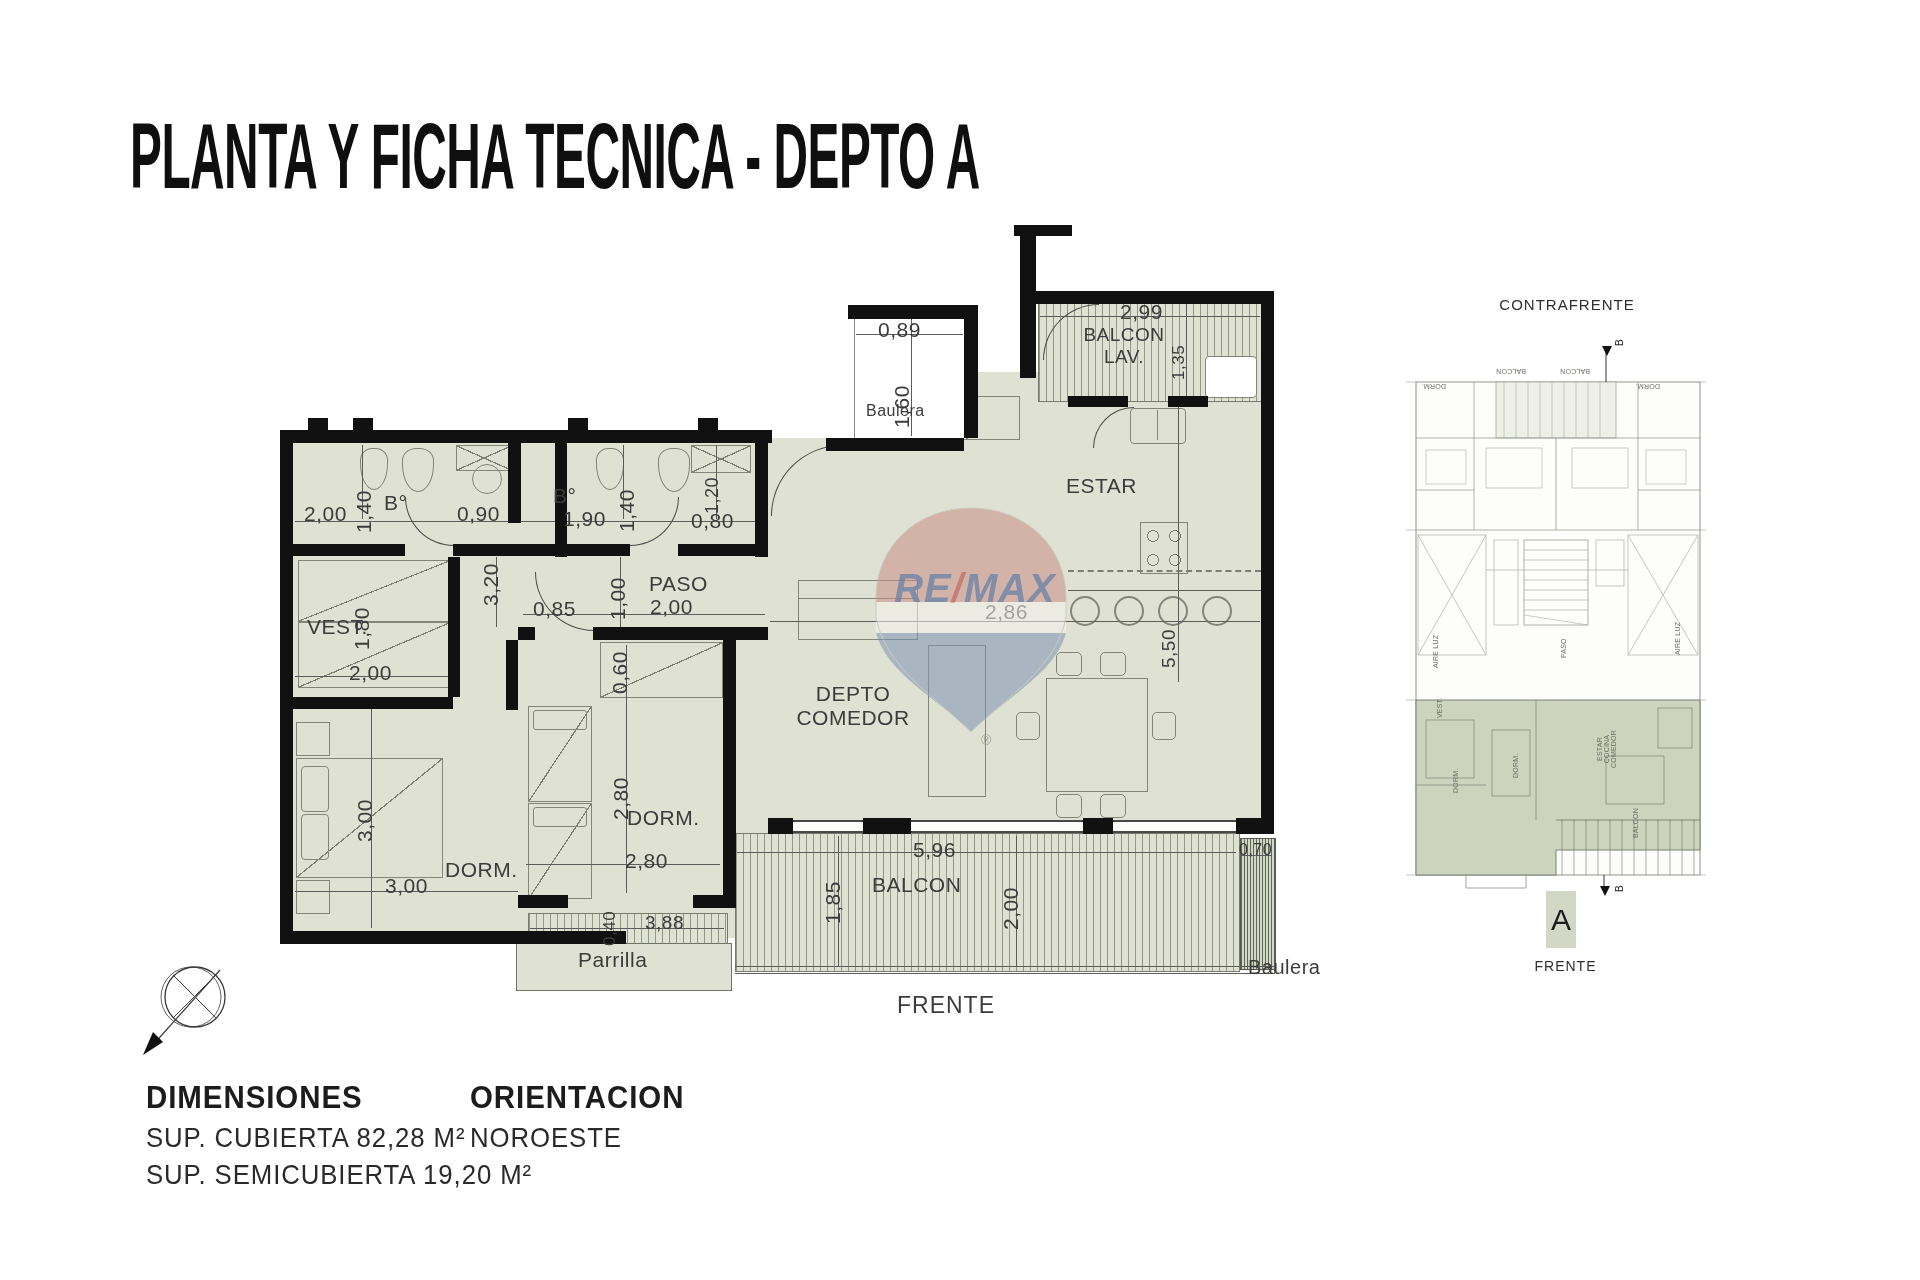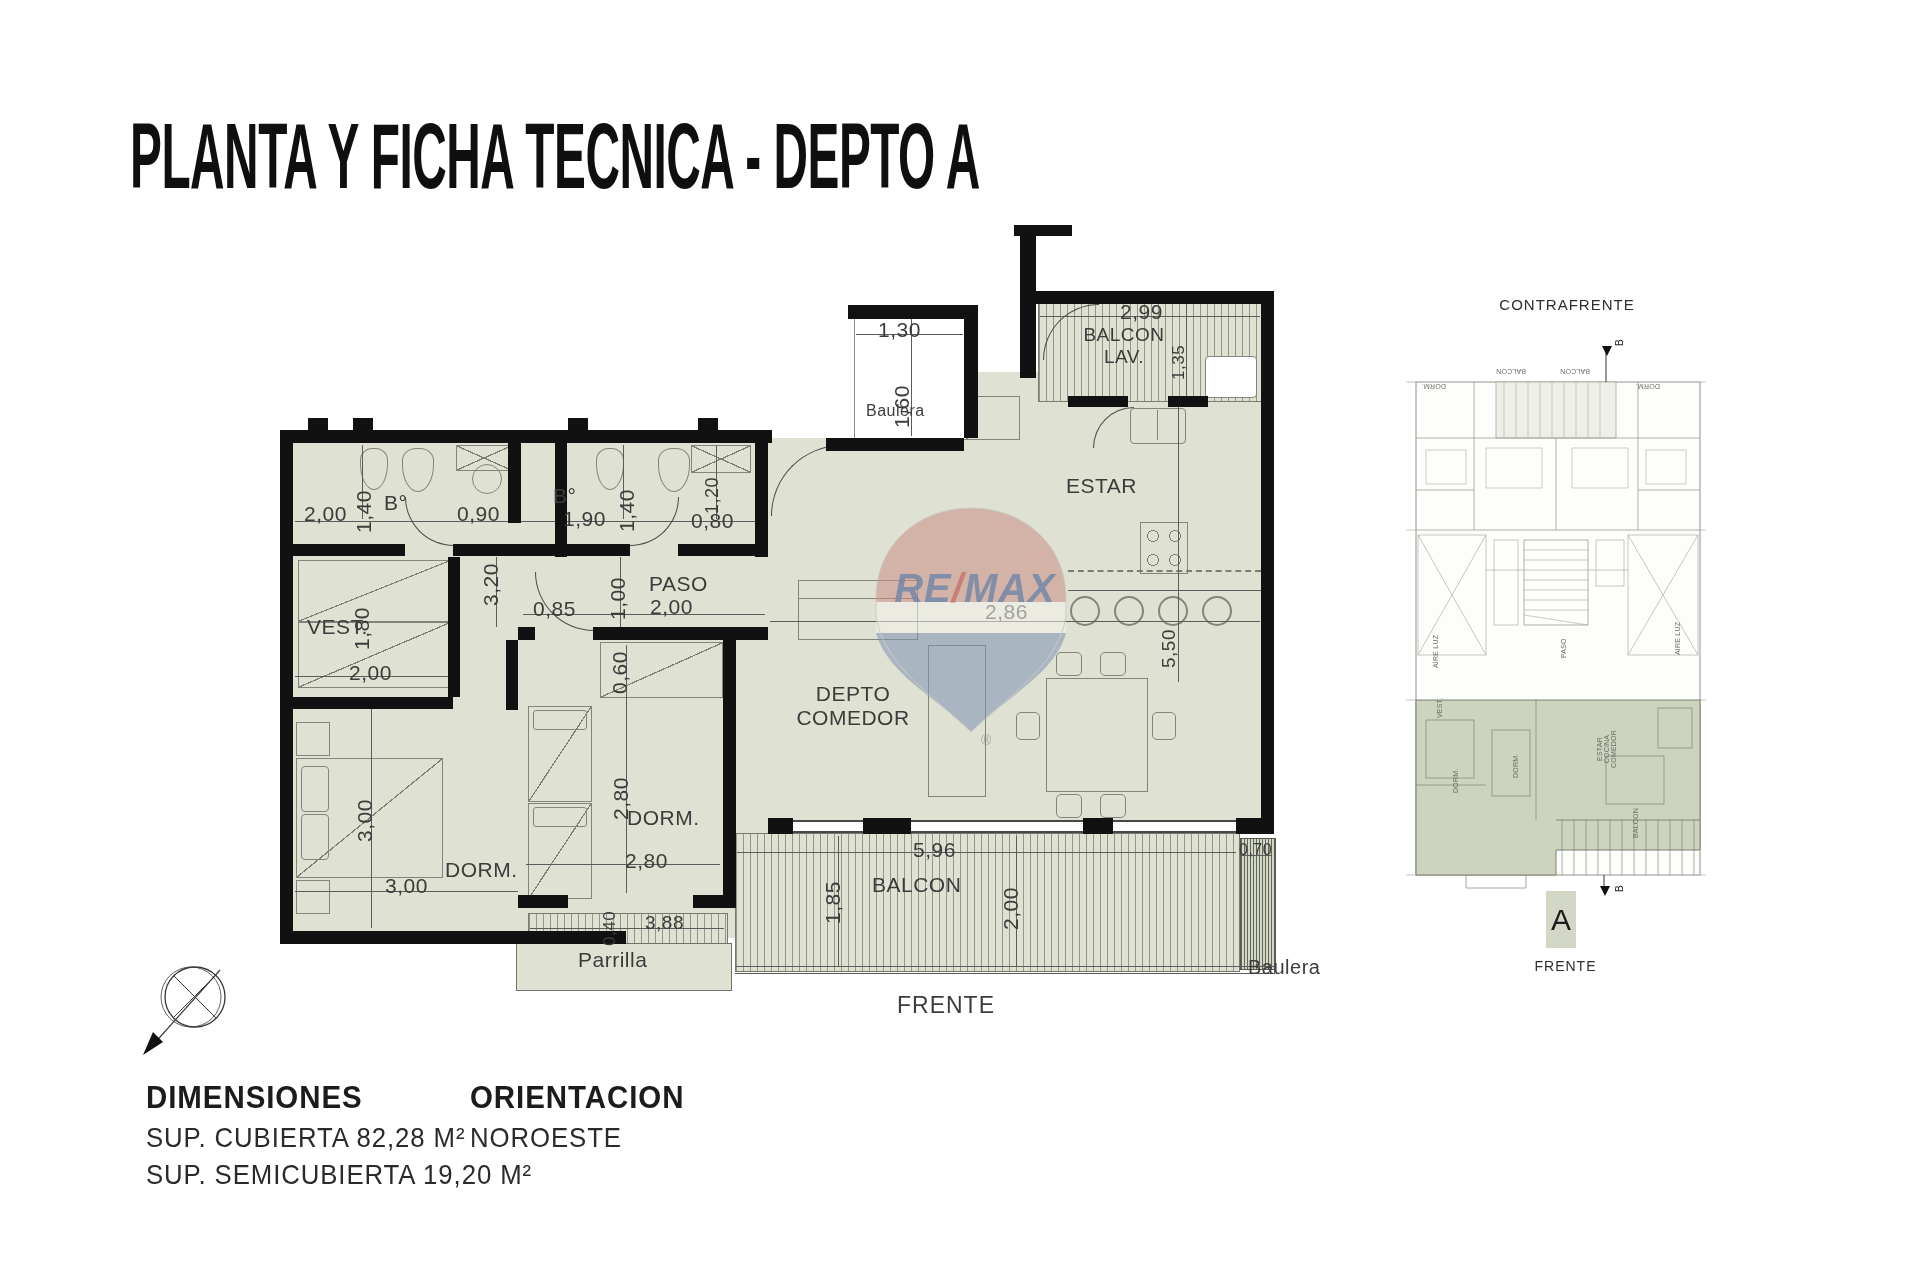--- a/index.html
+++ b/index.html
@@ -207,21 +207,21 @@
     <div class="lbl" style="left:296px;top:502px;">2,00</div>
     <div class="lbl" style="left:449px;top:502px;">0,90</div>
     <div class="lbl" style="left:555px;top:507px;">1,90</div>
     <div class="lbl" style="left:683px;top:509px;">0,80</div>
     <div class="lbl" style="left:341px;top:661px;">2,00</div>
     <div class="lbl" style="left:525px;top:597px;">0,85</div>
     <div class="lbl" style="left:642px;top:595px;">2,00</div>
     <div class="lbl" style="left:377px;top:874px;">3,00</div>
     <div class="lbl" style="left:617px;top:849px;">2,80</div>
     <div class="lbl" style="left:637px;top:912px;font-size:19px;">3,88</div>
-    <div class="lbl" style="left:870px;top:318px;">1,30</div>
+    <div class="lbl" style="left:870px;top:318px;">0,89</div>
     <div class="lbl" style="left:1112px;top:300px;">2,99</div>
     <div class="lbl" style="left:977px;top:600px;">2,86</div>
     <div class="lbl" style="left:905px;top:838px;">5,96</div>
     <div class="lbl" style="left:1231px;top:841px;font-size:16px;">0,70</div>
 
     <div class="vlbl" style="left:344px;top:533px;">1,40</div>
     <div class="vlbl" style="left:607px;top:532px;">1,40</div>
     <div class="vlbl" style="left:694px;top:514px;font-size:18px;">1,20</div>
     <div class="vlbl" style="left:471px;top:606px;">3,20</div>
     <div class="vlbl" style="left:342px;top:650px;">1,80</div>

